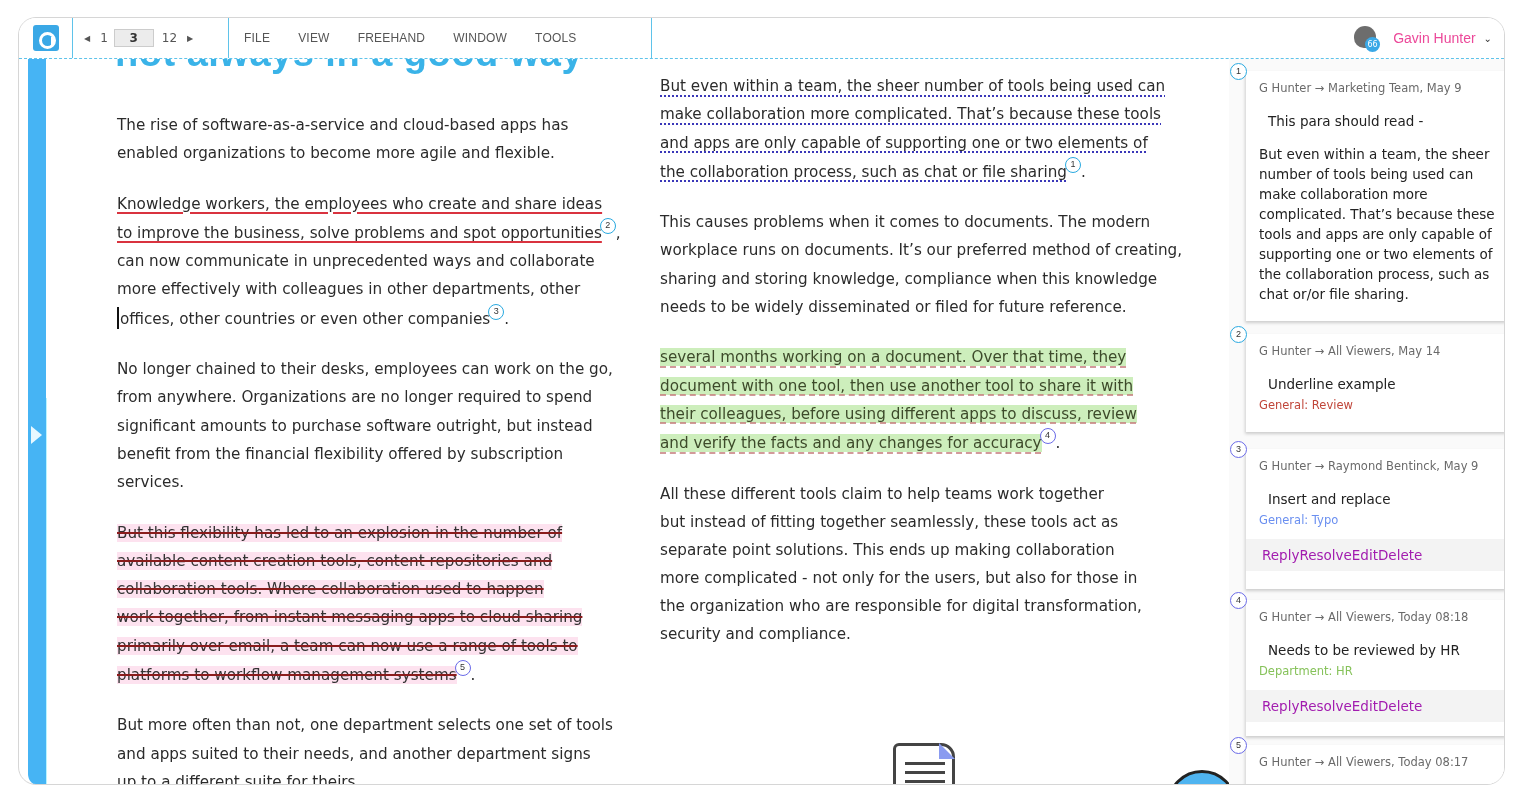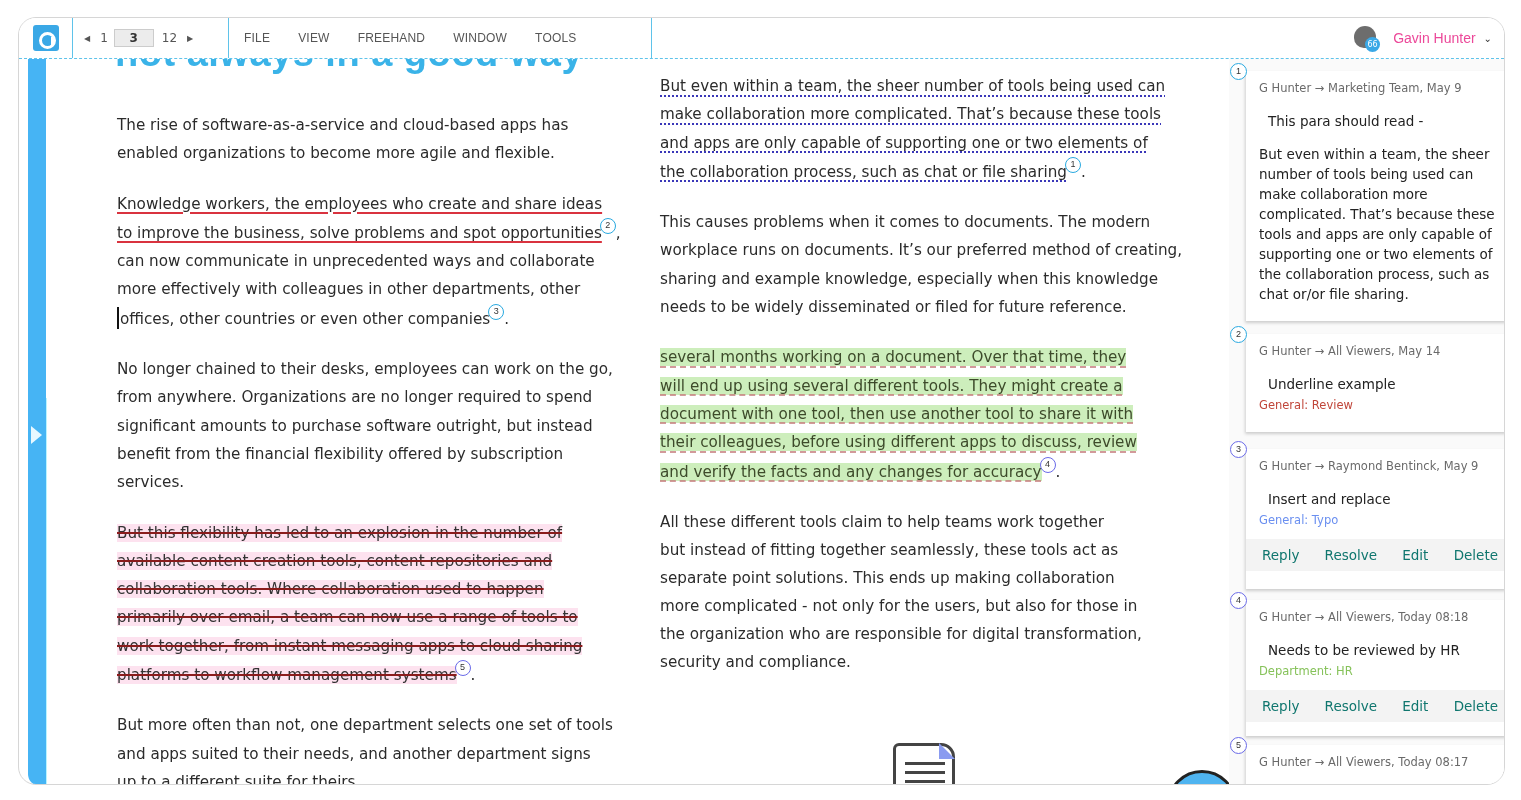--- a/index.html
+++ b/index.html
@@ -131,22 +131,22 @@
     position: absolute; left: -16px; top: -8px; width: 17px; height: 17px; border-radius: 50%;
     border: 1.5px solid #29a9e0; background: #fff; font-size: 9px; line-height: 14px; text-align: center;
     font-family: "Liberation Sans", sans-serif; color: #333;
   }
   .c-marker.m-purple { border-color: #6a6ae8; }
   .c-meta { font-size: 11.5px; color: #6a6a6a; padding: 10px 0 0 13px; white-space: nowrap; }
   .c-title { font-size: 13.5px; color: #222; padding: 18px 13px 0 22px; }
   .c-body { font-size: 13.5px; color: #222; line-height: 20px; padding: 15px 10px 14px 13px; }
   .c-tag { font-size: 11.5px; padding: 6px 13px 12px 13px; }
   .c-actions {
-    display: flex; justify-content: space-between; background: #f3f3f3; padding: 8px 8px 8px 16px;
-    font-size: 13.5px; color: #0f766e;
+    display: flex; background: #f3f3f3; padding: 8px 8px 8px 16px;
+    font-size: 13.5px; color: #a21caf;
   }
   .c-actions span { cursor: pointer; }
 </style>
 </head>
 <body>
 
 <div class="frame">
 
   <div class="doc">
     <div class="heading">not always in a good way</div>
@@ -167,47 +167,46 @@
         <span class="line">No longer chained to their desks, employees can work on the go,</span>
         <span class="line">from anywhere. Organizations are no longer required to spend</span>
         <span class="line">significant amounts to purchase software outright, but instead</span>
         <span class="line">benefit from the financial flexibility offered by subscription</span>
         <span class="line">services.</span>
       </p>
       <p>
         <span class="line"><span class="strike">But this flexibility has led to an explosion in the number of</span></span>
         <span class="line"><span class="strike">available content creation tools, content repositories and</span></span>
         <span class="line"><span class="strike">collaboration tools. Where collaboration used to happen</span></span>
+        <span class="line"><span class="strike">work together, from instant messaging apps to cloud sharing</span></span>
         <span class="line"><span class="strike">primarily over email, a team can now use a range of tools to</span></span>
-        <span class="line"><span class="strike">work together, from instant messaging apps to cloud sharing</span></span>
         <span class="line"><span class="strike">platforms to workflow management systems</span><span class="marker m-purple">5</span><span>.</span></span>
       </p>
       <p>
         <span class="line">But more often than not, one department selects one set of tools</span>
         <span class="line">and apps suited to their needs, and another department signs</span>
         <span class="line">up to a different suite for theirs.</span>
       </p>
     </div>
 
     <div class="col col-right">
       <p>
         <span class="line"><span class="u-dotted">But even within a team, the sheer number of tools being used can</span></span>
         <span class="line"><span class="u-dotted">make collaboration more complicated. That’s because these tools</span></span>
         <span class="line"><span class="u-dotted">and apps are only capable of supporting one or two elements of</span></span>
         <span class="line"><span class="u-dotted">the collaboration process, such as chat or file sharing</span><span class="marker">1</span><span>.</span></span>
       </p>
       <p>
         <span class="line">This causes problems when it comes to documents. The modern</span>
         <span class="line">workplace runs on documents. It’s our preferred method of creating,</span>
-        <span class="line">sharing and example knowledge, especially when this knowledge</span>
+        <span class="line">sharing and storing knowledge, compliance when this knowledge</span>
         <span class="line">needs to be widely disseminated or filed for future reference.</span>
       </p>
       <p>
         <span class="line"><span class="hl-green">several months working on a document. Over that time, they</span></span>
-        <span class="line"><span class="hl-green">will end up using several different tools. They might create a</span></span>
         <span class="line"><span class="hl-green">document with one tool, then use another tool to share it with</span></span>
         <span class="line"><span class="hl-green">their colleagues, before using different apps to discuss, review</span></span>
         <span class="line"><span class="hl-green">and verify the facts and any changes for accuracy</span><span class="marker m-purple">4</span><span>.</span></span>
       </p>
       <p style="line-height:28px;">
         <span class="line">All these different tools claim to help teams work together</span>
         <span class="line">but instead of fitting together seamlessly, these tools act as</span>
         <span class="line">separate point solutions. This ends up making collaboration</span>
         <span class="line">more complicated - not only for the users, but also for those in</span>
         <span class="line">the organization who are responsible for digital transformation,</span>

